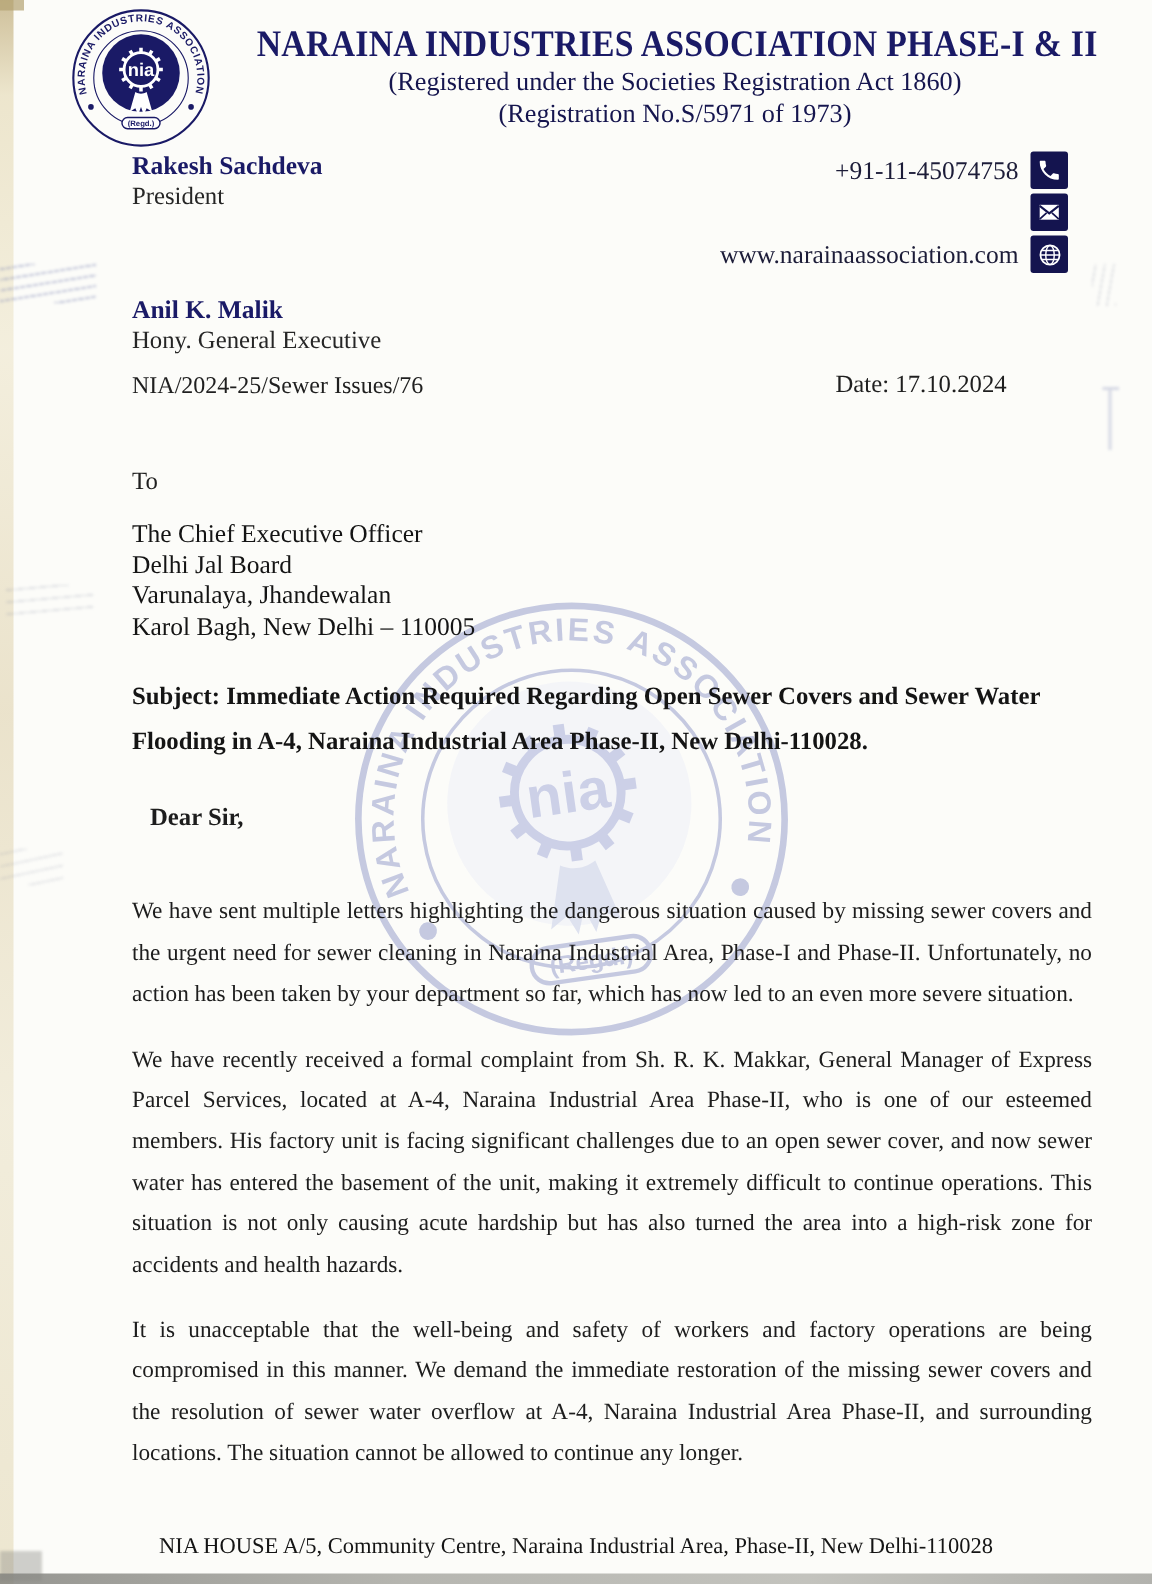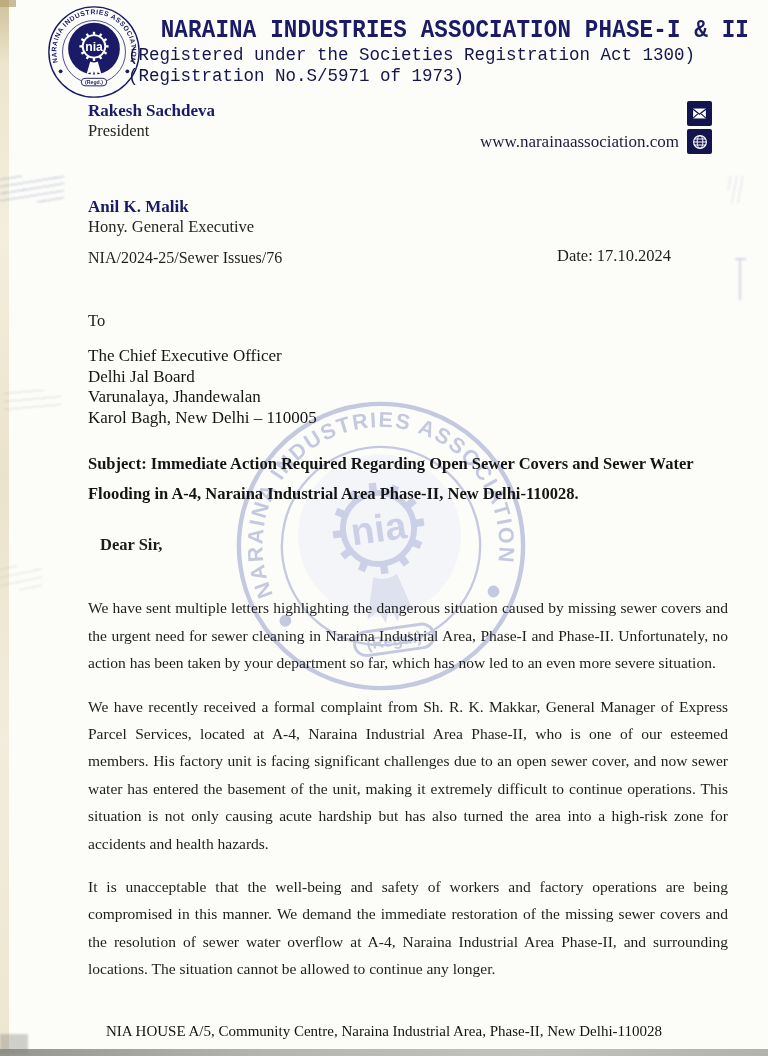--- a/index.html
+++ b/index.html
@@ -56,21 +56,21 @@
 
   .seal--wm{color:#99a1cd;position:absolute;left:233px;top:398px;transform:rotate(-8deg);opacity:.55;}
   .seal--wm .disc{fill:#eef0f8;}
   .seal--wm .gear-ring{stroke:#a6adda;}
   .seal--wm .gear line{stroke:#a6adda;}
   .seal--wm .nia-label{fill:#a6adda;}
   .seal--wm .ribbon{fill:#c7cde8;}
   .seal--wm .banner-rect{fill:none;}
 
   
-  .head-text{position:absolute;left:128px;top:16px;width:620px;text-align:left;color:#1a1a66;font-family:Liberation Mono, monospace;}
+  .head-text{position:absolute;left:140px;top:16px;width:620px;text-align:center;color:#1a1a66;}
   .org-title{font-size:25px;font-weight:bold;white-space:nowrap;display:inline-block;
     transform:scaleX(.9);transform-origin:center;letter-spacing:.2px;}
   .reg-line{font-size:17.5px;color:#15154e;line-height:21px;}
 
   .official{position:absolute;left:88px;}
   .official-1{top:101px;} .official-2{top:165px;margin-top:32px;}
   .official .name{font-size:17px;font-weight:bold;color:#1a1a66;line-height:20px;}
   .official .role{font-size:16.5px;color:#262626;line-height:20px;}
 
   .contact{position:absolute;top:101px;right:56px;}
@@ -160,34 +160,42 @@
       <text class="nia-label" x="100" y="97" text-anchor="middle">nia</text>
       <path class="ribbon" d="M92 120 l-8 28 8 -5 4 9 4 -11 4 11 4 -9 8 5 -8 -28 c-5 3 -11 3 -16 0 z"></path>
       <circle class="dot" cx="29" cy="141" r="4"></circle>
         <circle class="dot" cx="171" cy="141" r="4"></circle>
       <rect class="banner-rect" x="73" y="156" width="54" height="16" rx="8"></rect>
       <text class="banner-label" x="100" y="168" text-anchor="middle">(Regd.)</text>
     </svg>
 
     <div class="head-text">
       <div class="org-title">NARAINA INDUSTRIES ASSOCIATION PHASE-I &amp; II</div>
-      <div class="reg-line">(Registered under the Societies Registration Act 1300)</div>
+      <div class="reg-line">(Registered under the Societies Registration Act 1860)</div>
       <div class="reg-line">(Registration No.S/5971 of 1973)</div>
     </div>
 
     <div class="official official-1">
       <div class="name">Rakesh Sachdeva</div>
       <div class="role">President</div>
     </div>
     <div class="official official-2">
       <div class="name">Anil K. Malik</div>
       <div class="role">Hony. General Executive</div>
     </div>
 
     <div class="contact">
+      <div class="contact-row">
+        <span class="contact-text">+91-11-45074758</span>
+        <span class="icon-box">
+          <svg width="17" height="17" viewBox="0 0 24 24">
+              <path fill="#ffffff" d="M6.62 10.79c1.44 2.83 3.76 5.14 6.59 6.59l2.2-2.21c.27-.27.67-.36 1.02-.24 1.12.37 2.33.57 3.57.57.55 0 1 .45 1 1V20c0 .55-.45 1-1 1-9.39 0-17-7.61-17-17 0-.55.45-1 1-1h3.5c.55 0 1 .45 1 1 0 1.25.2 2.45.57 3.57.11.35.03.74-.25 1.02l-2.2 2.2z"></path>
+            </svg>
+        </span>
+      </div>
       <div class="contact-row">
         <span class="icon-box">
           <svg width="17" height="17" viewBox="0 0 24 24">
             <rect x="3" y="5" width="18" height="14" fill="#ffffff"></rect>
             <path d="M3 6l9 7 9-7" stroke="#14144f" stroke-width="2" fill="none"></path>
             <path d="M3 18.5l6.5-6 M21 18.5l-6.5-6" stroke="#14144f" stroke-width="1.6" fill="none"></path>
           </svg>
         </span>
       </div>
       <div class="contact-row">

